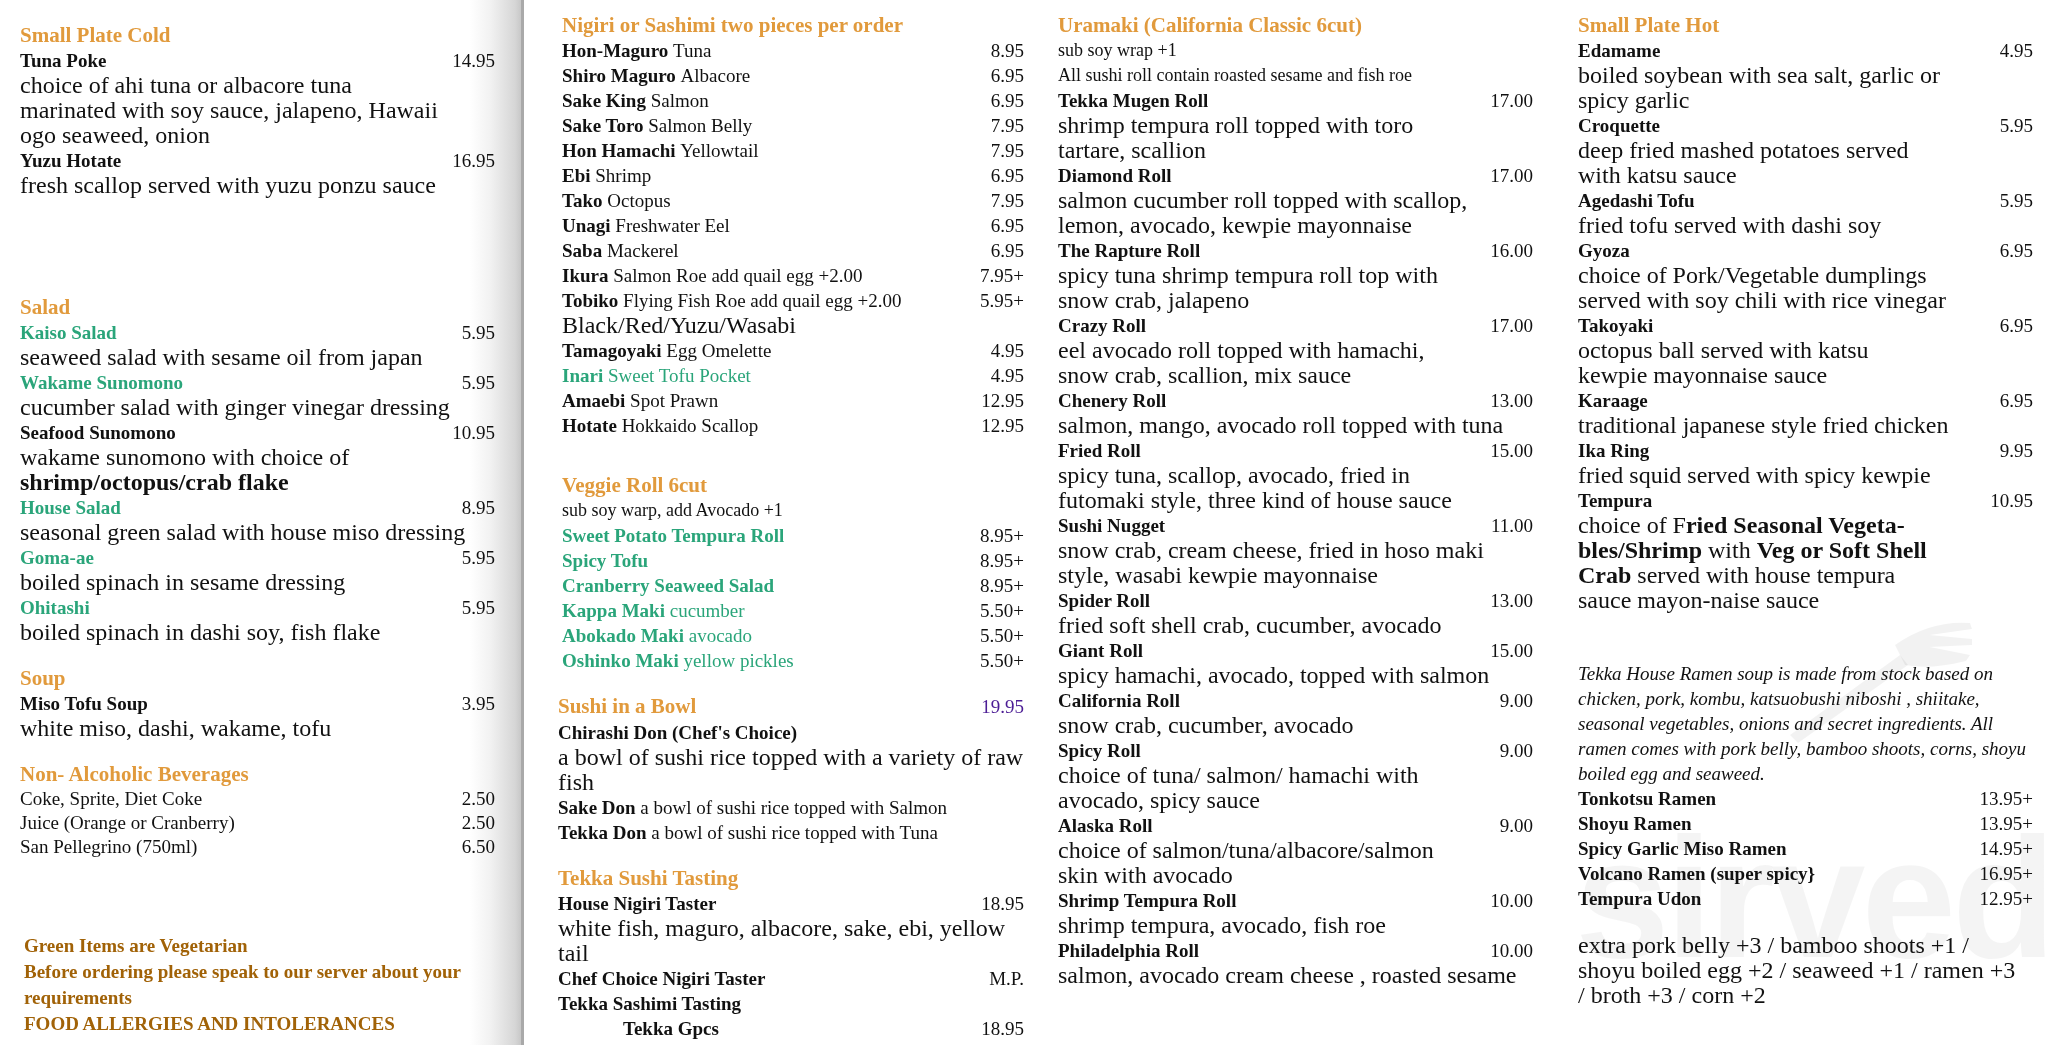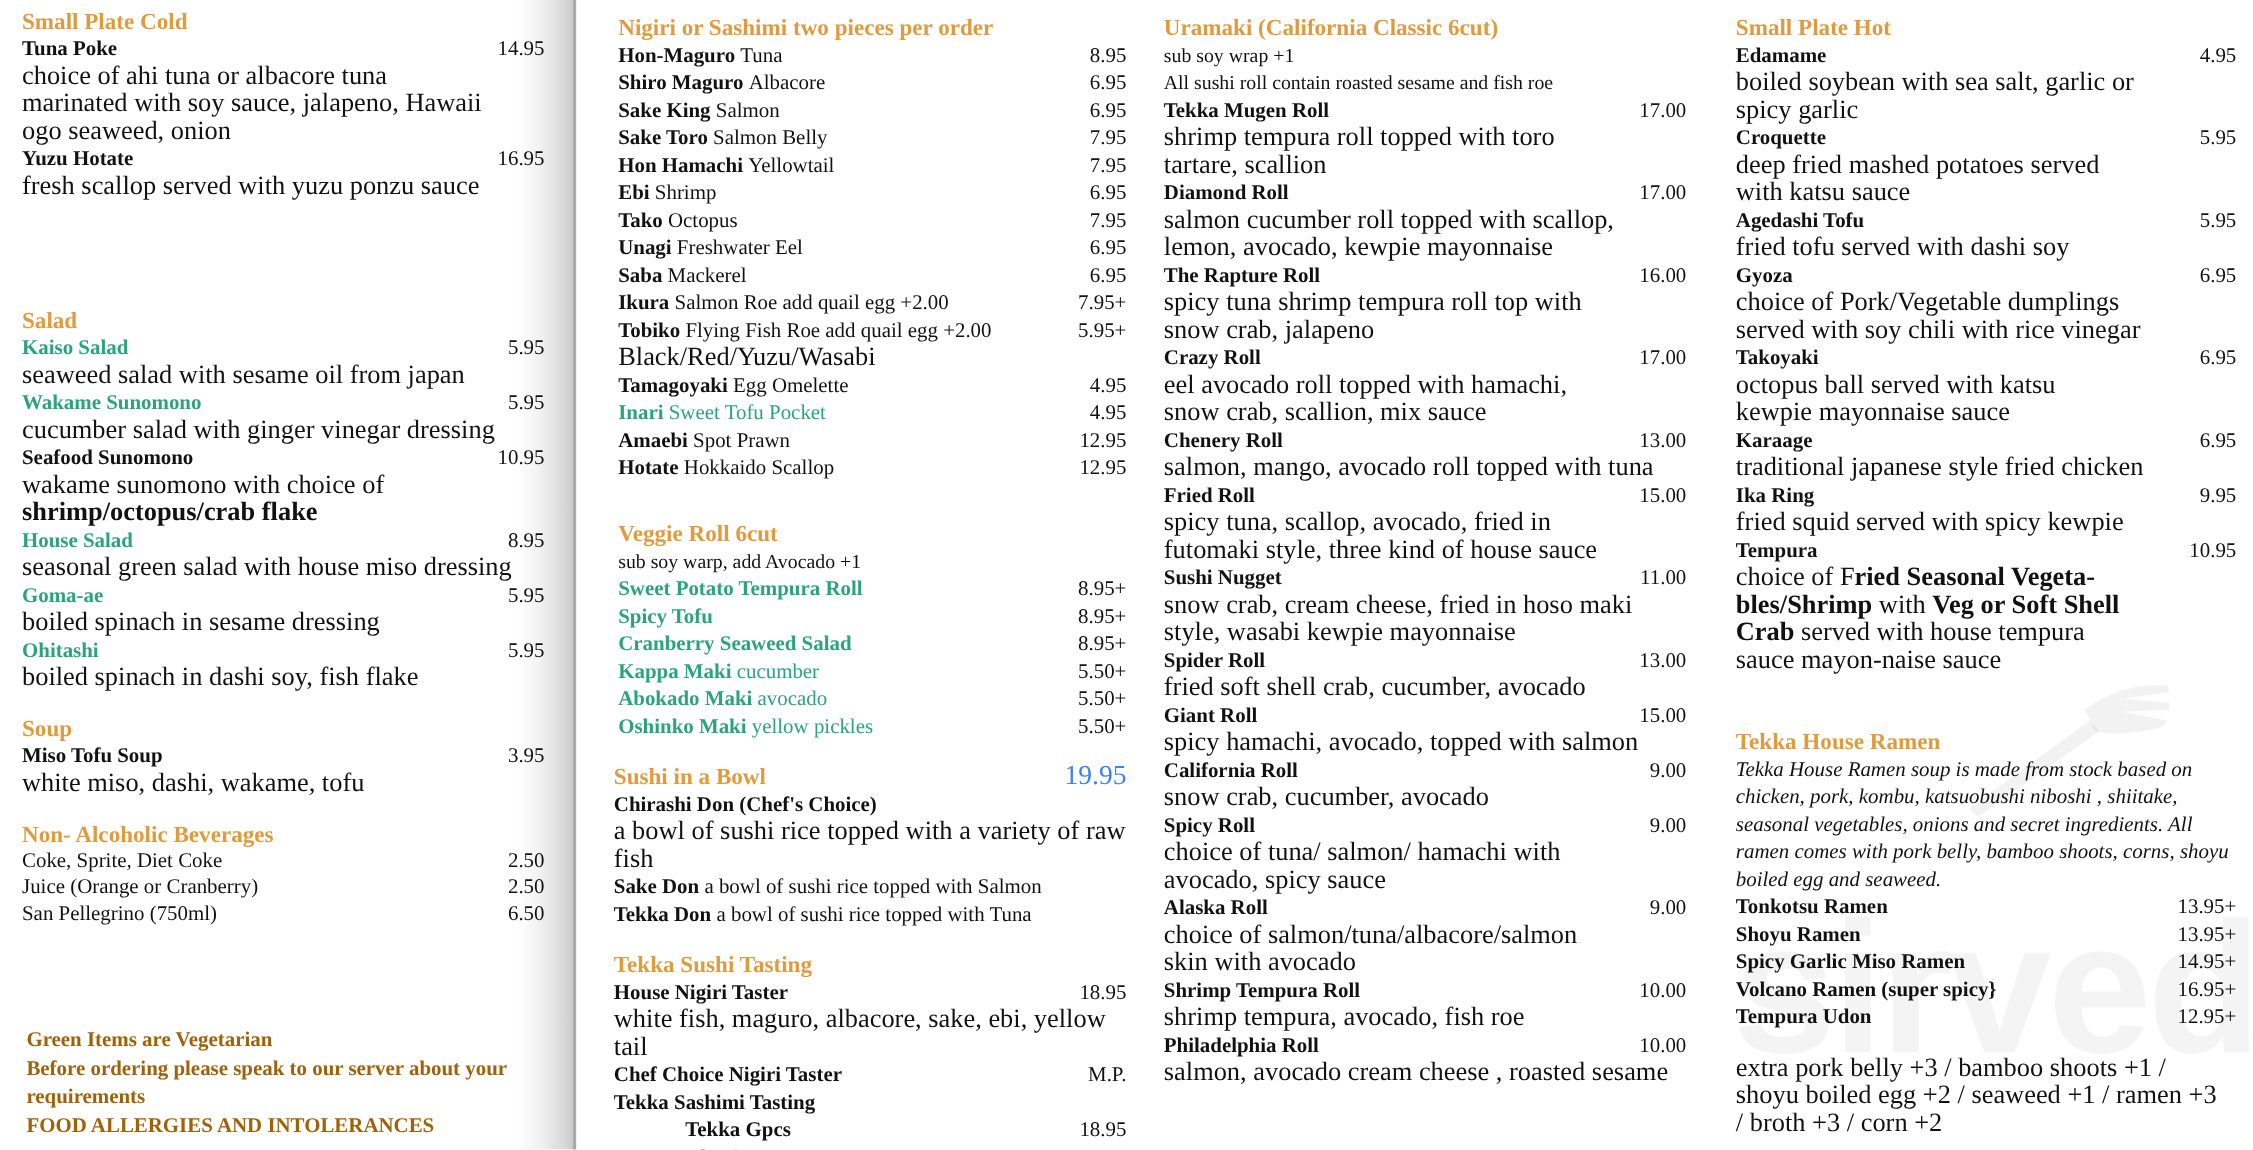--- a/index.html
+++ b/index.html
@@ -7,30 +7,30 @@
     body { font-family: "Liberation Serif", "DejaVu Serif", serif; color: #111; position: relative; }
 
     .page-left {
       position: absolute; left: 0; top: 0; width: 523px; height: 1045px;
       background: linear-gradient(to right, #ffffff 0px, #ffffff 470px, #f2f2f2 490px, #d6d6d6 515px, #c8c8c8 521px);
     }
     .fold-line { position: absolute; left: 521px; top: 0; width: 3px; height: 1045px; background: #a9a9a9; }
     .page-right { position: absolute; left: 524px; top: 0; width: 1524px; height: 1045px; background: #ffffff; }
 
     .col { position: absolute; top: 0; }
-    .col1 { left: 20px; width: 475px; top: 6px; }
+    .col1 { left: 20px; width: 475px; top: 22px; }
     .col2 { left: 562px; width: 462px; top: 12px; }
     .col3 { left: 1058px; width: 475px; top: 12px; }
     .col4 { left: 1578px; width: 455px; top: 12px; }
 
     .section-title {
       color: #E19A3C; font-weight: bold; font-size: 21px; line-height: 26px;
       display: flex; justify-content: space-between; align-items: baseline;
     }
-    .section-title .price { color: #3b82f6; font-weight: normal; font-size: 25px; }
+    .section-title .price { color: #4c1d95; font-weight: normal; font-size: 19px; }
     .section { margin-bottom: 0; }
     .note { font-size: 18px; line-height: 25px; }
     .italic-note { font-style: italic; font-size: 19px; line-height: 25px; }
 
     .item { display: flex; justify-content: space-between; align-items: baseline; font-size: 19px; line-height: 25px; }
     .item .name { font-weight: bold; }
     .item .name .sub { font-weight: normal; }
     .item .price { font-size: 19px; white-space: nowrap; min-width: 60px; text-align: right; }
     .item.indent .name { padding-left: 65px; }
     .desc { font-size: 24px; line-height: 25px; }
@@ -424,21 +424,20 @@
         <span class="price">10.95</span>
       </div>
     <div class="desc" style="width:350px">
       <span>choice of F</span><b>ried Seasonal Vegeta-bles/Shrimp</b><span> with </span><b>Veg or Soft Shell Crab</b><span> served with house tempura sauce mayon-naise sauce</span>
     </div>
   </div>
 
   <div style="height:48px"></div>
 
   <div class="section">
-    <div class="section-title">Tekka House Ramen</div>
     <div class="italic-note">Tekka House Ramen soup is made from stock based on chicken, pork, kombu, katsuobushi niboshi , shiitake, seasonal vegetables, onions and secret ingredients. All ramen comes with pork belly, bamboo shoots, corns, shoyu boiled egg and seaweed.</div>
     <div class="item">
         <span class="name">Tonkotsu Ramen</span>
         <span class="price">13.95+</span>
       </div>
     <div class="item">
         <span class="name">Shoyu Ramen</span>
         <span class="price">13.95+</span>
       </div>
     <div class="item">

